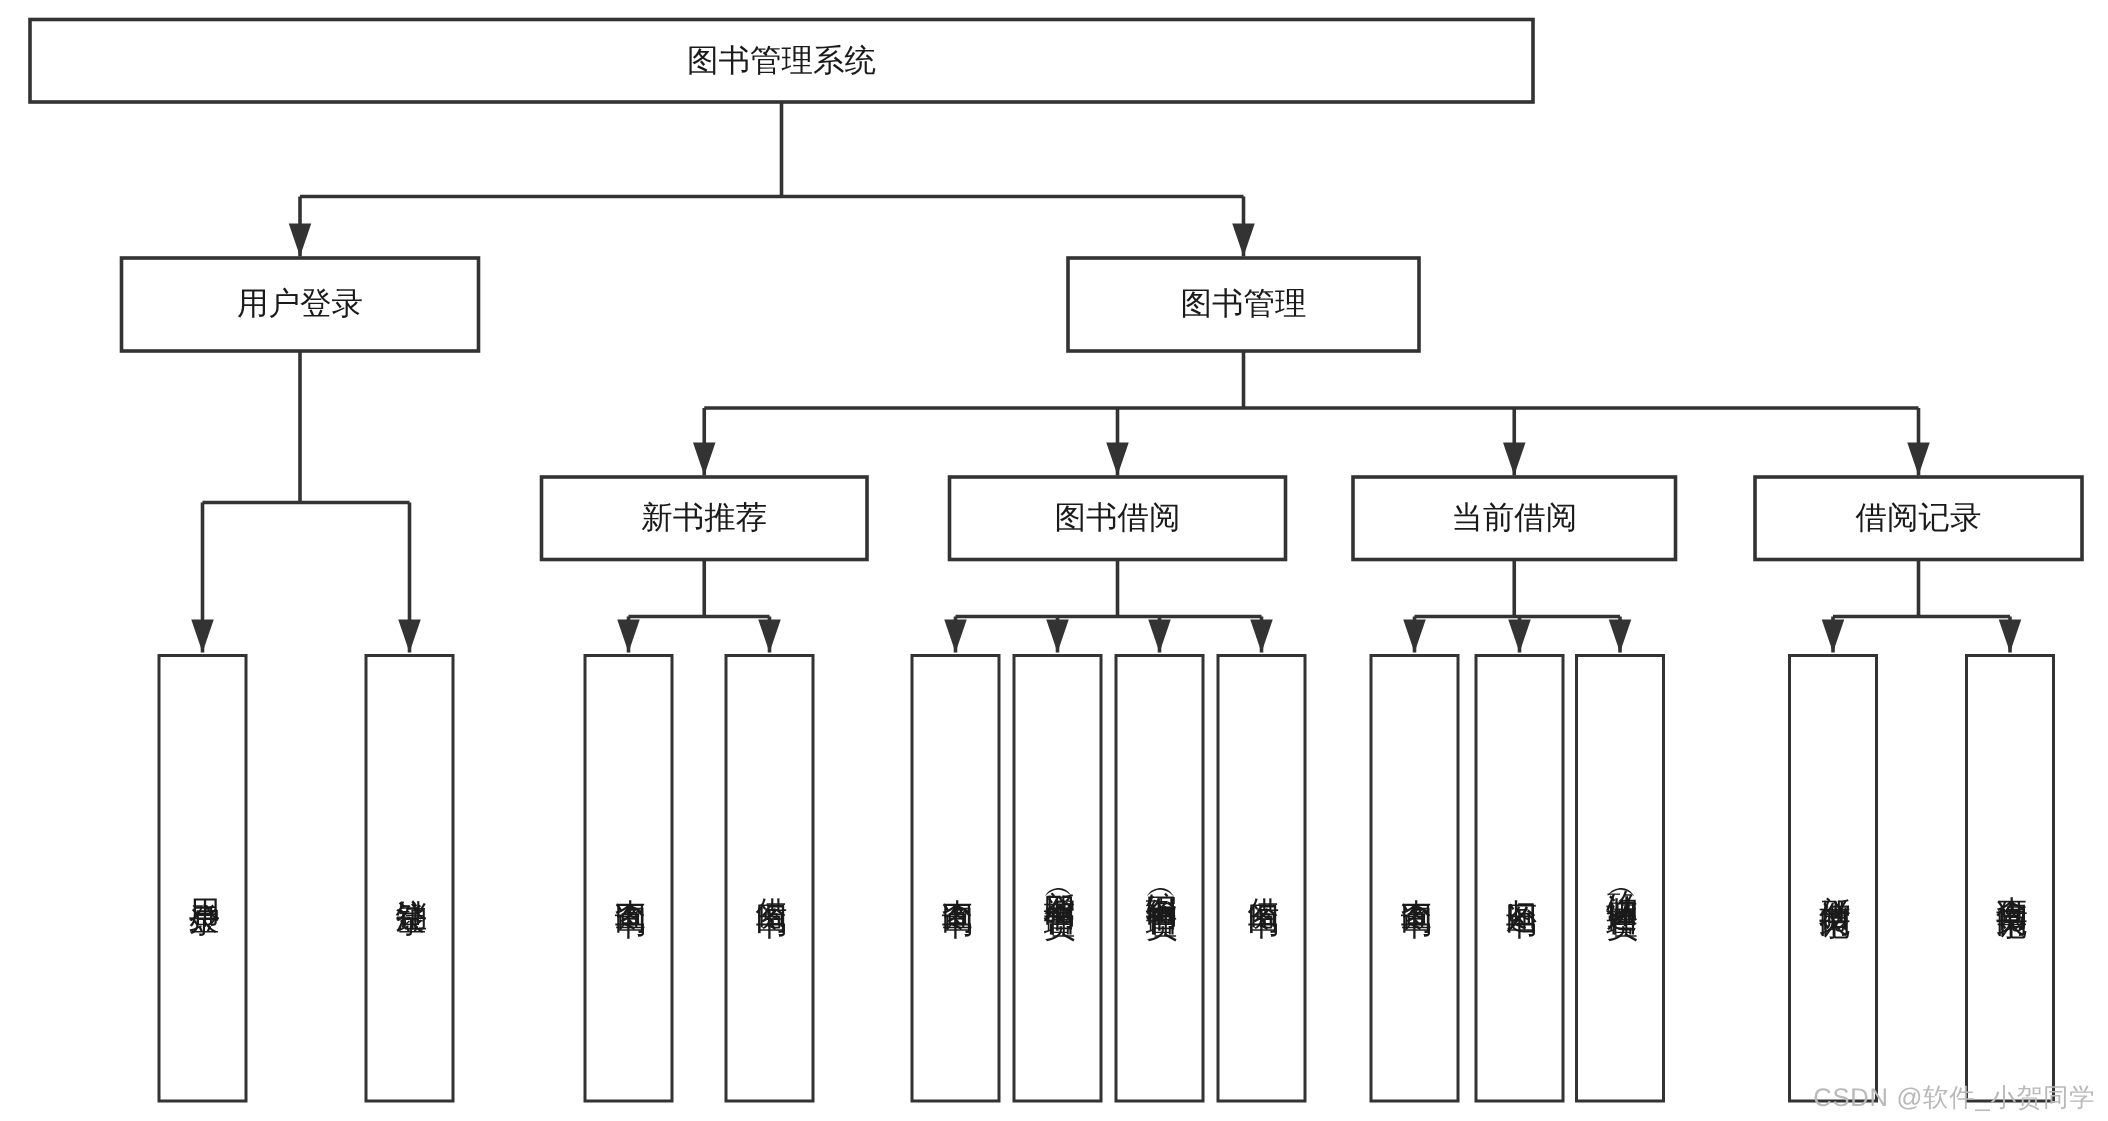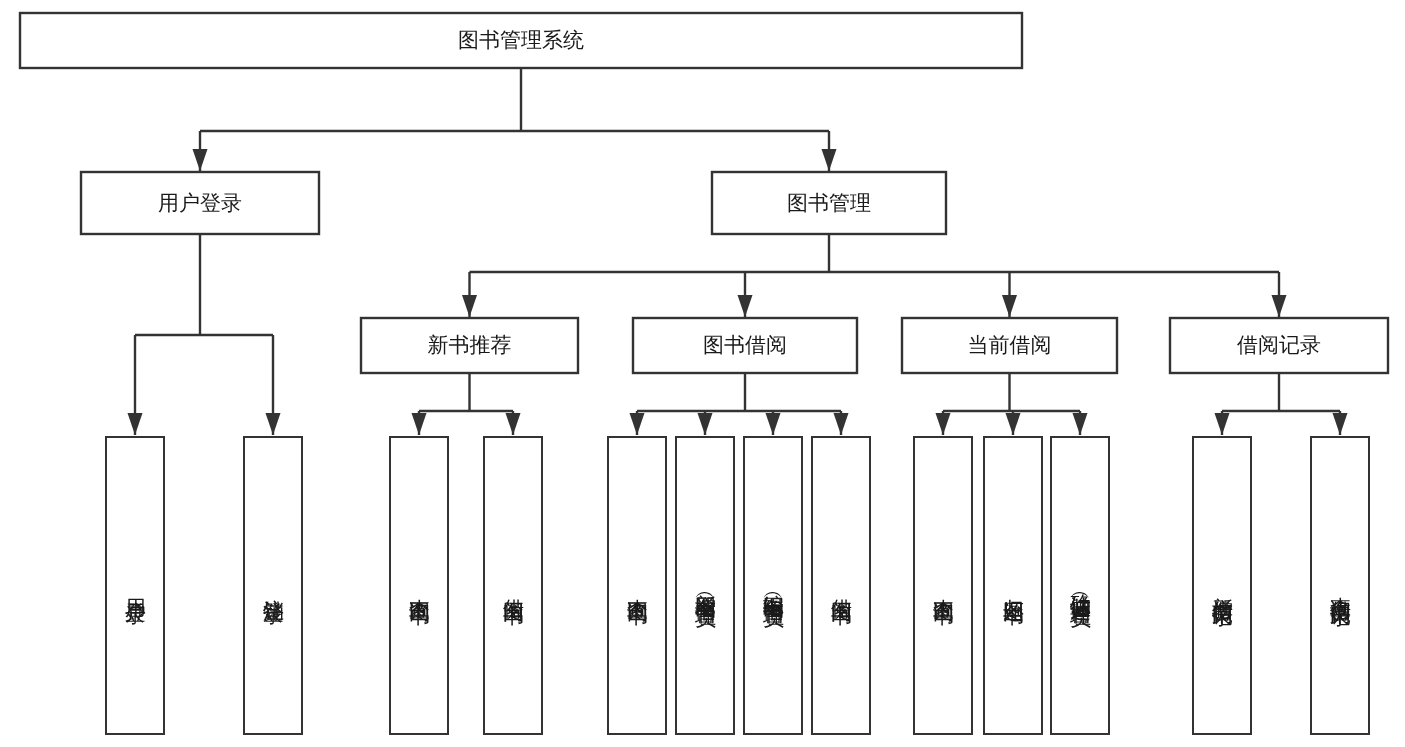--- a/index.html
+++ b/index.html
@@ -210,14 +210,15 @@
         <span class="vnode-text">确认归还（管理员）</span>
       </div>
       <div class="vnode" style="left: 1192px; top: 436px; width: 60px; height: 299px;">
         <span class="vnode-text">新增借阅记录</span>
       </div>
       <div class="vnode" style="left: 1310px; top: 436px; width: 60px; height: 299px;">
         <span class="vnode-text">查询借阅记录</span>
       </div>
     </div>
 
+  <div class="watermark">CSDN @软件_小贺同学</div>
 
 </div>
 
 </body></html>

